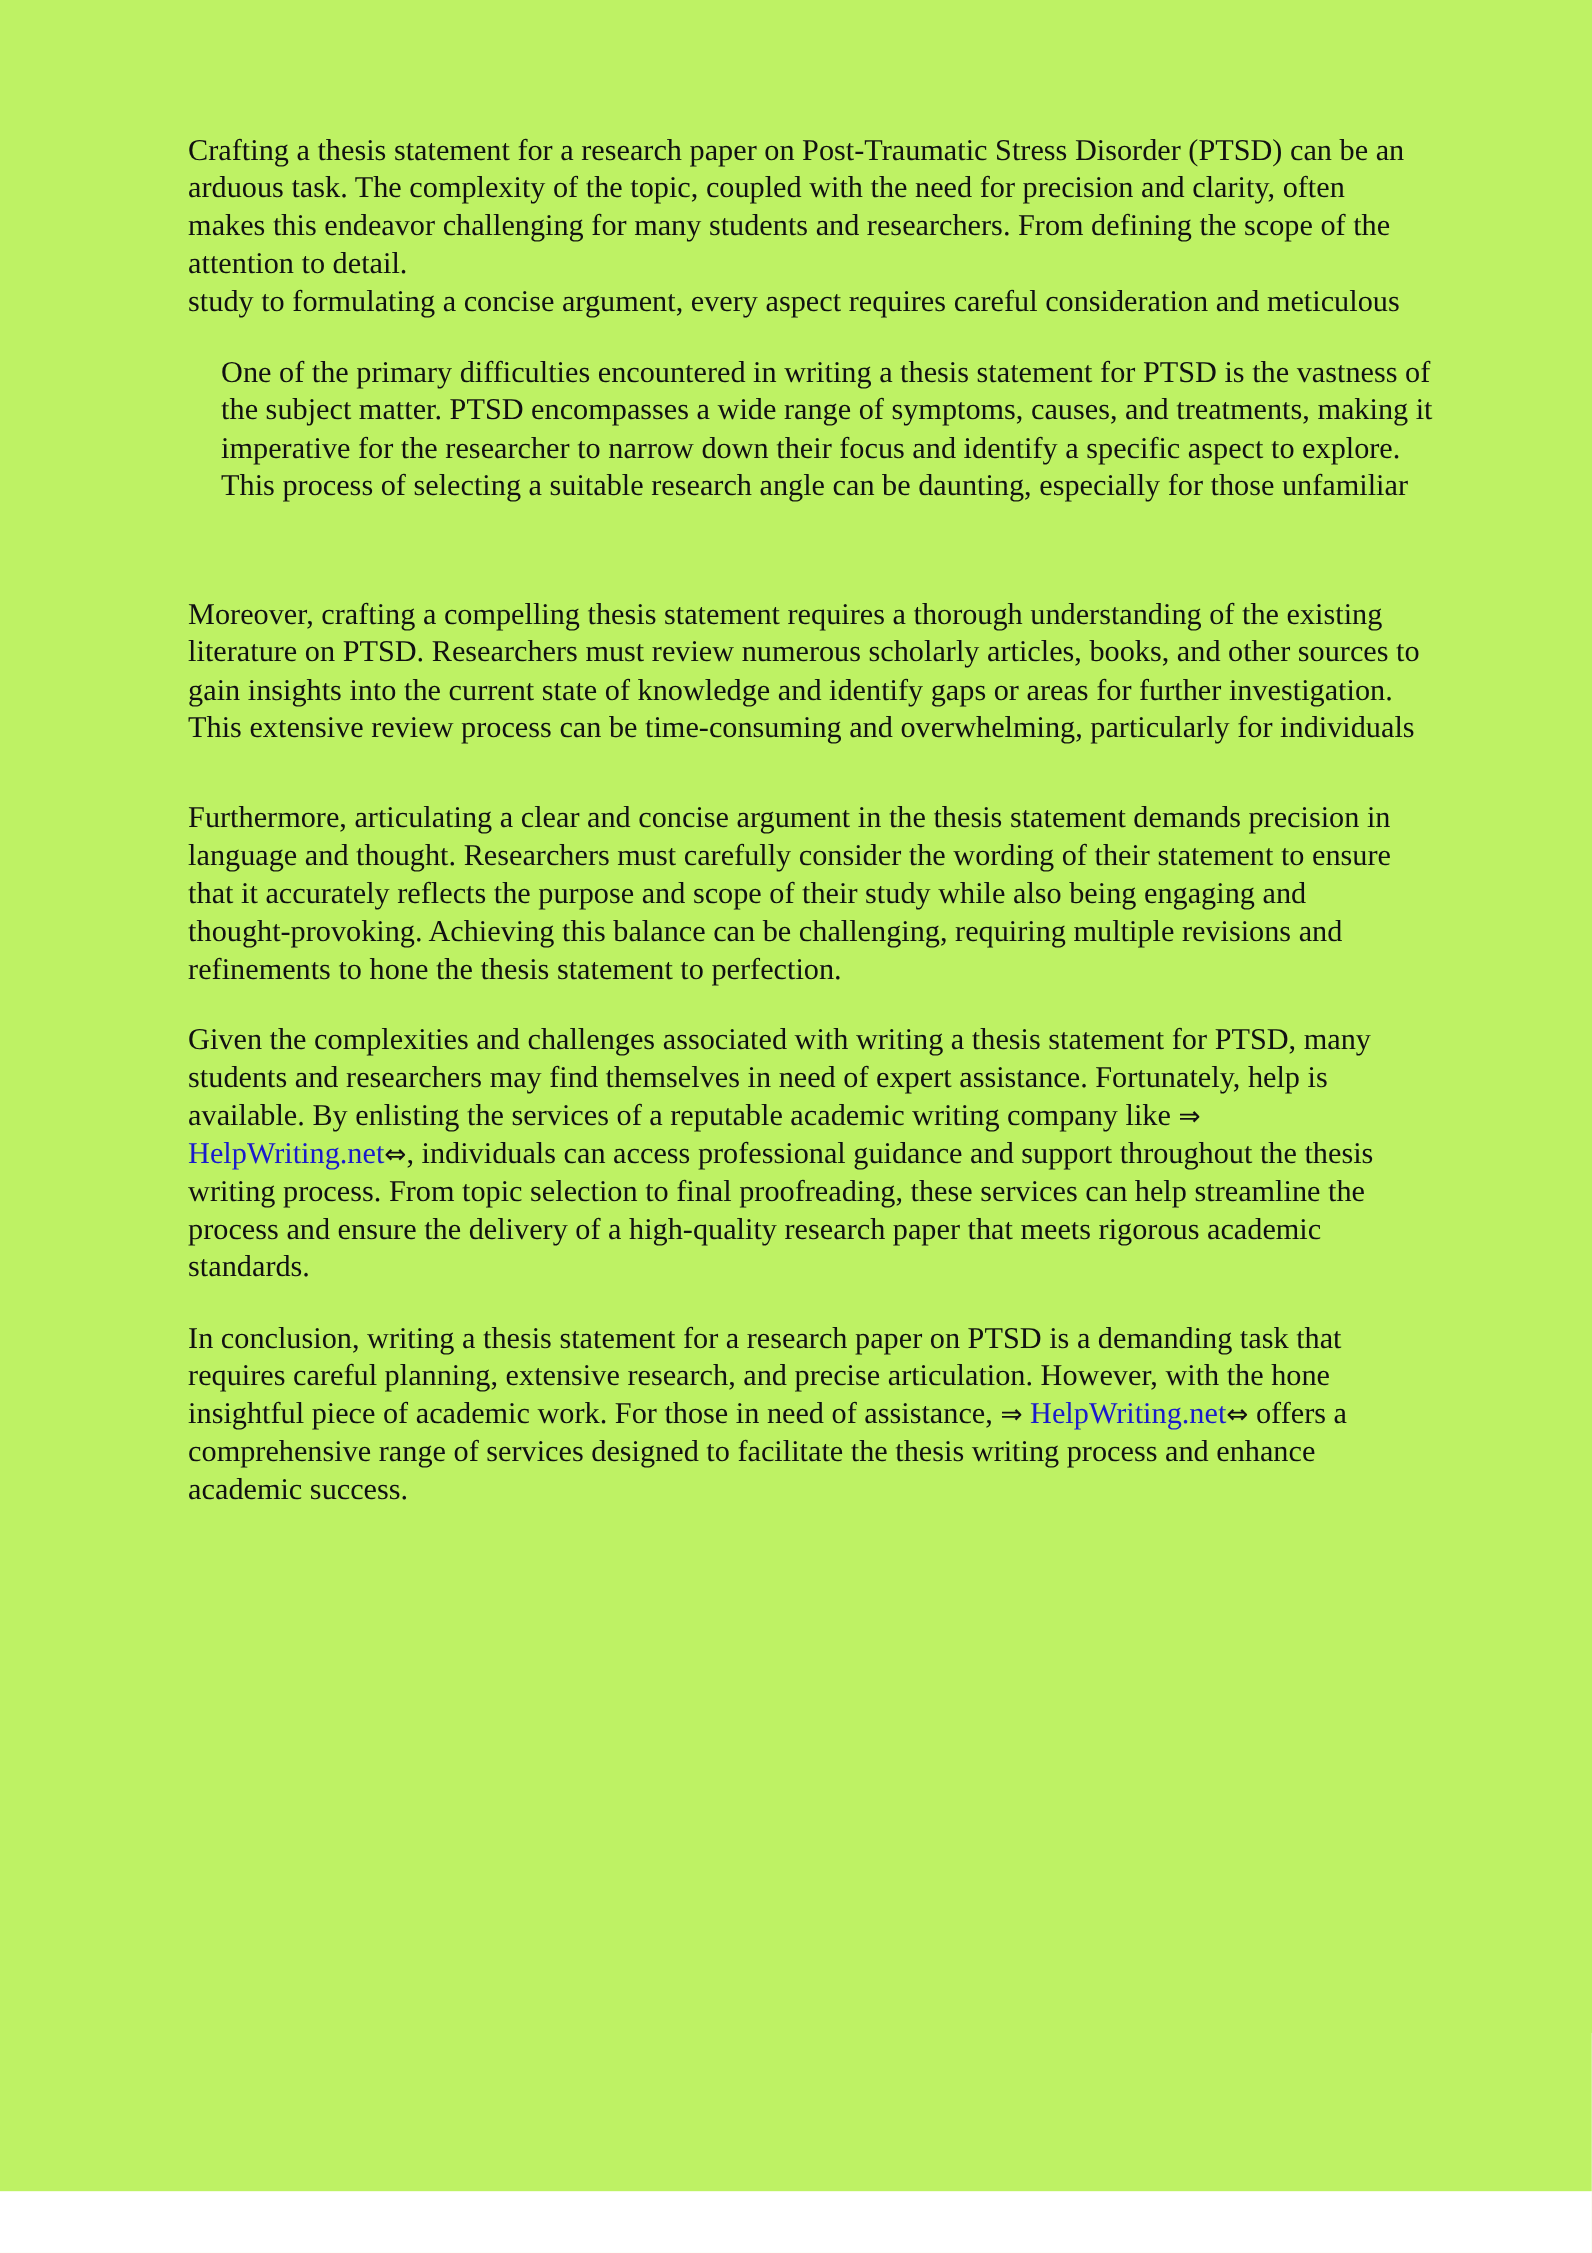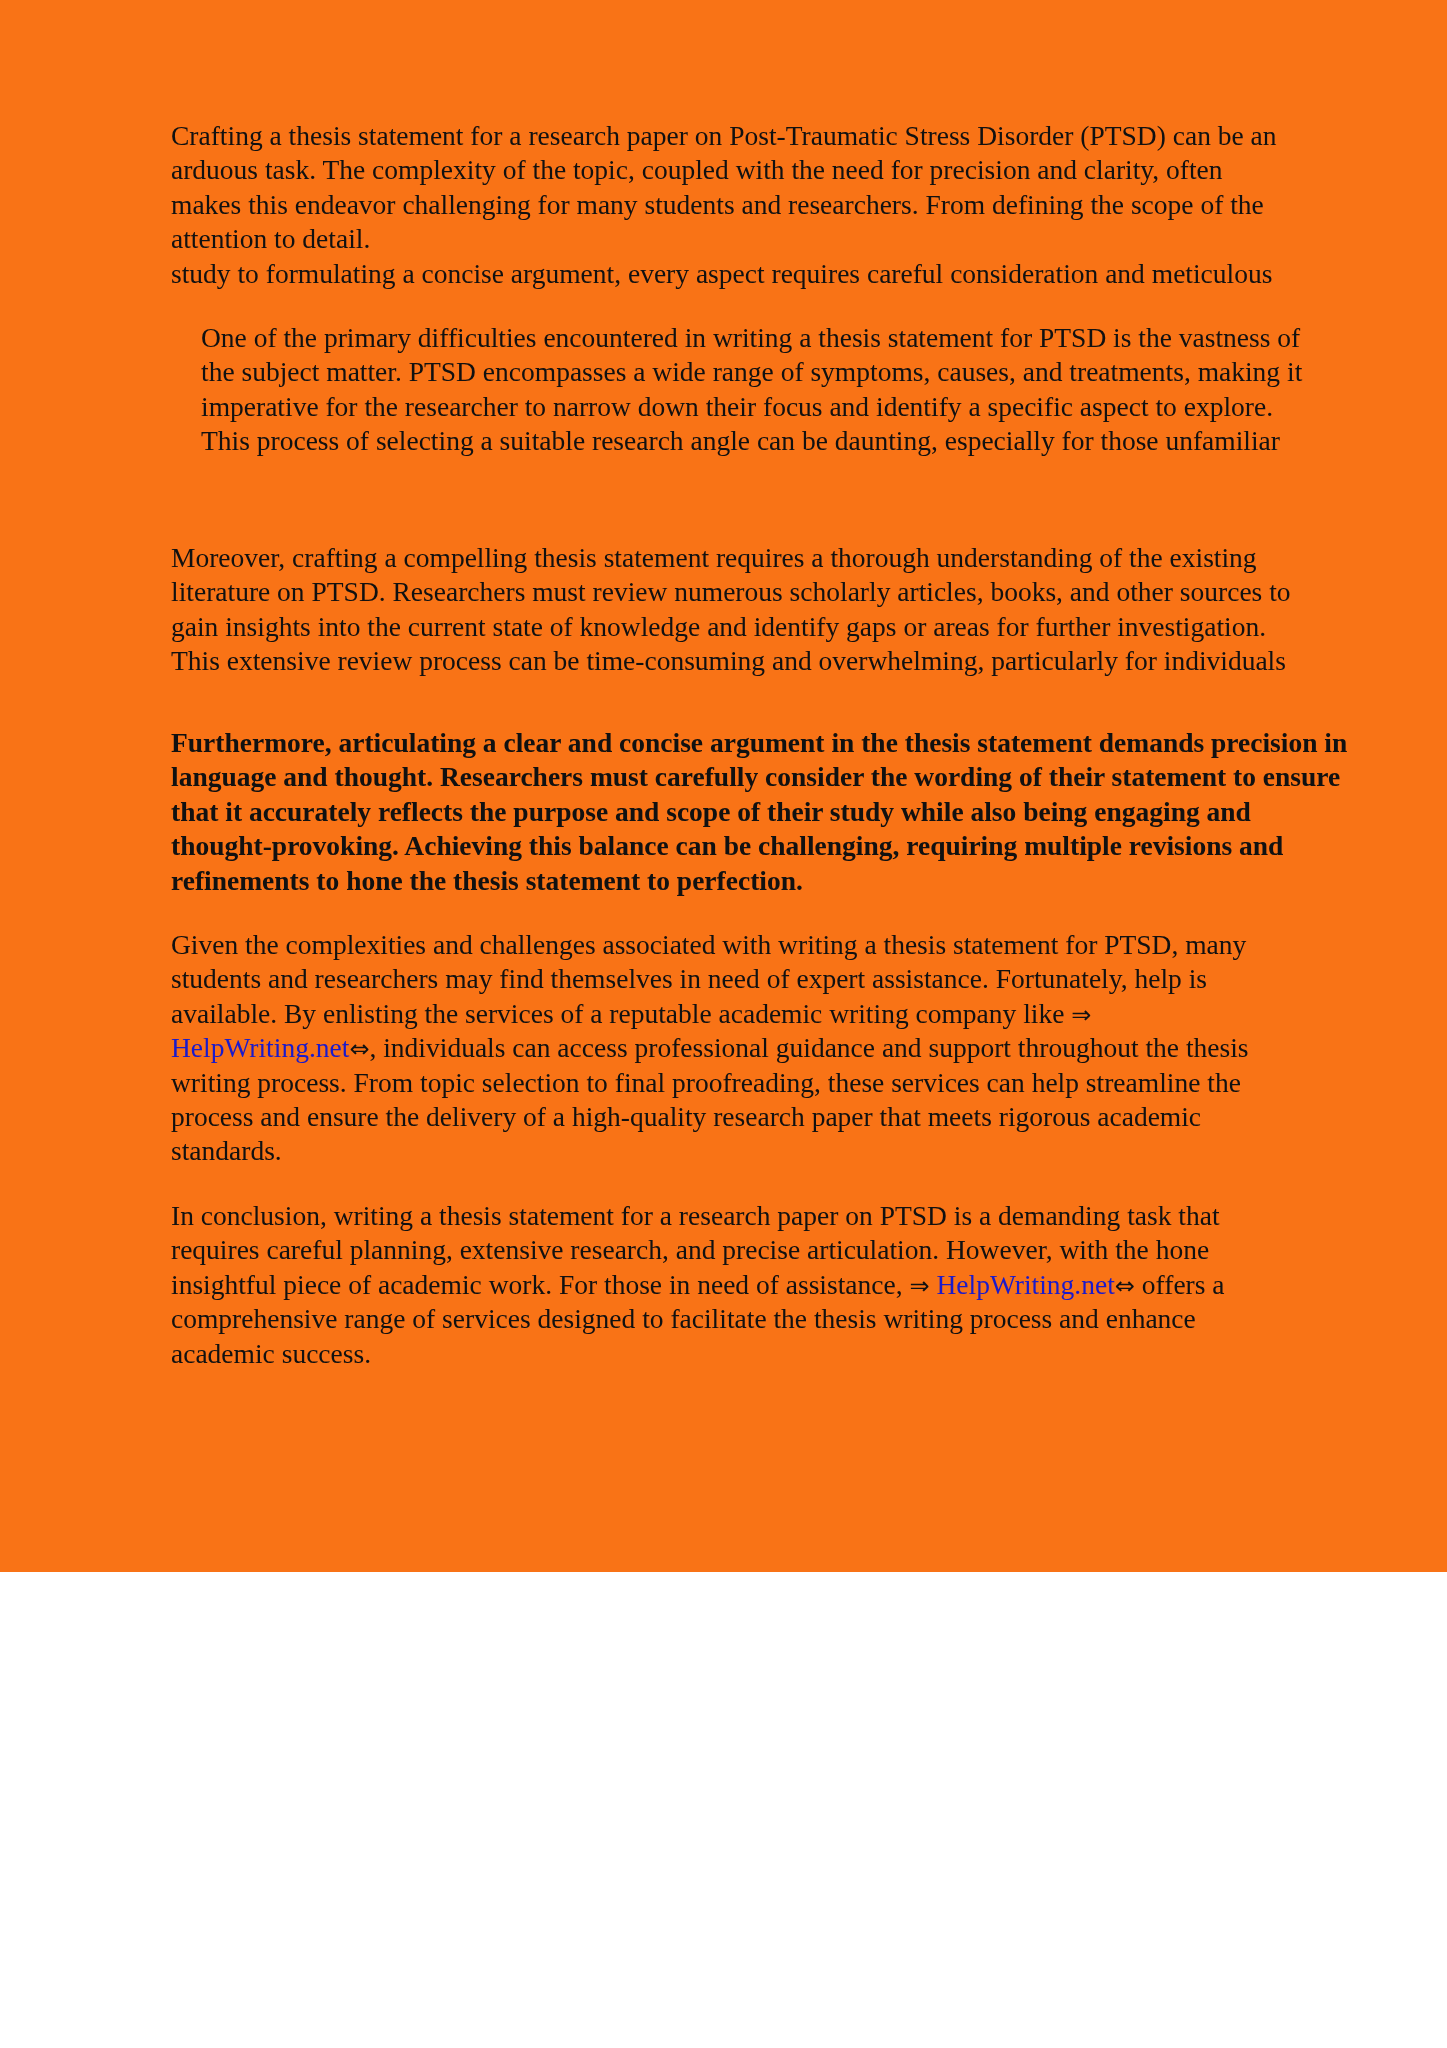--- a/index.html
+++ b/index.html
@@ -1,34 +1,34 @@
 <!DOCTYPE html>
 <html><head>
 <meta charset="utf-8">
 <style>
   html, body { margin: 0; padding: 0; background: #ffffff; }
   body { width: 1447px; height: 2048px; position: relative; overflow: hidden; }
   .page {
-    position: absolute; left: 0; top: 0; width: 1447px; height: 1572px; background: #f97316;
+    position: absolute; left: 0; top: 0; width: 1447px; height: 1992px; background: #bef264;
   }
   .para {
     position: absolute; left: 171px; width: 1200px;
     font-family: "Liberation Serif", "DejaVu Serif", serif;
     font-size: 27.5px; line-height: 34.4px; color: #111111;
     margin: 0;
   }
   .line { display: block; white-space: pre; height: 34.4px; }
   .link {
     color: #1a1acc; font-weight: normal; text-decoration: none; cursor: pointer;
   }
   .arrow { font-family: "DejaVu Sans", sans-serif; font-size: 24px; color: #111; }
   #p1 { top: 119px; }
   #p2 { top: 321px; margin-left: 30px; }
   #p3 { top: 541px; }
-  #p4 { top: 726px; font-weight: bold; }
+  #p4 { top: 726px; }
   #p5 { top: 928px; }
   #p6 { top: 1199px; }
 </style>
 </head>
 <body>
 
 <div class="page">
 
   <p class="para" id="p1">
     <span class="line">Crafting a thesis statement for a research paper on Post-Traumatic Stress Disorder (PTSD) can be an</span>

